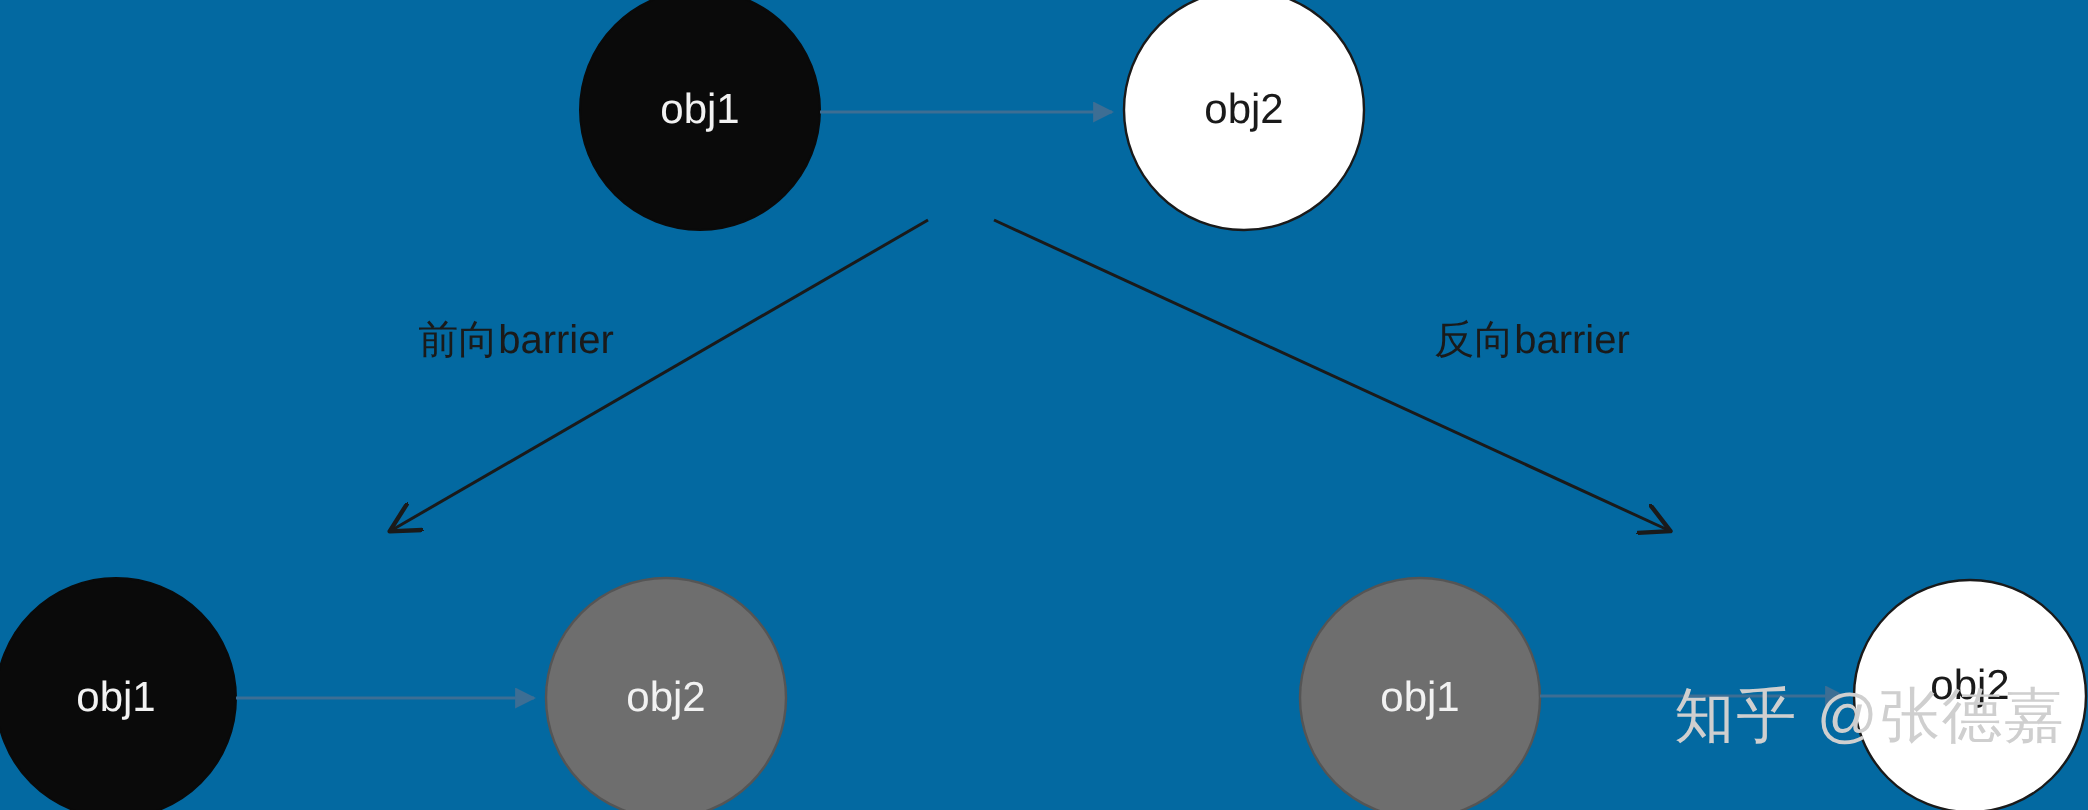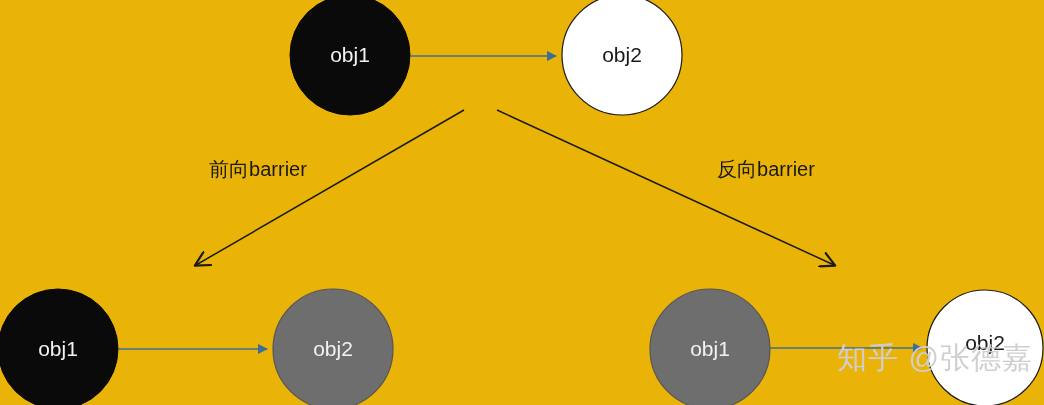--- a/index.html
+++ b/index.html
@@ -7,21 +7,21 @@
     padding: 0;
     background: #ffffff;
   }
   body {
     font-family: "Liberation Sans", "DejaVu Sans", sans-serif;
   }
   #diagram-root {
     position: relative;
     width: 1044px;
     height: 405px;
-    background: #eab308;
+    background: #0369a1;
     overflow: hidden;
   }
   #diagram-svg {
     position: absolute;
     top: 0;
     left: 0;
     width: 1044px;
     height: 405px;
     display: block;
   }

